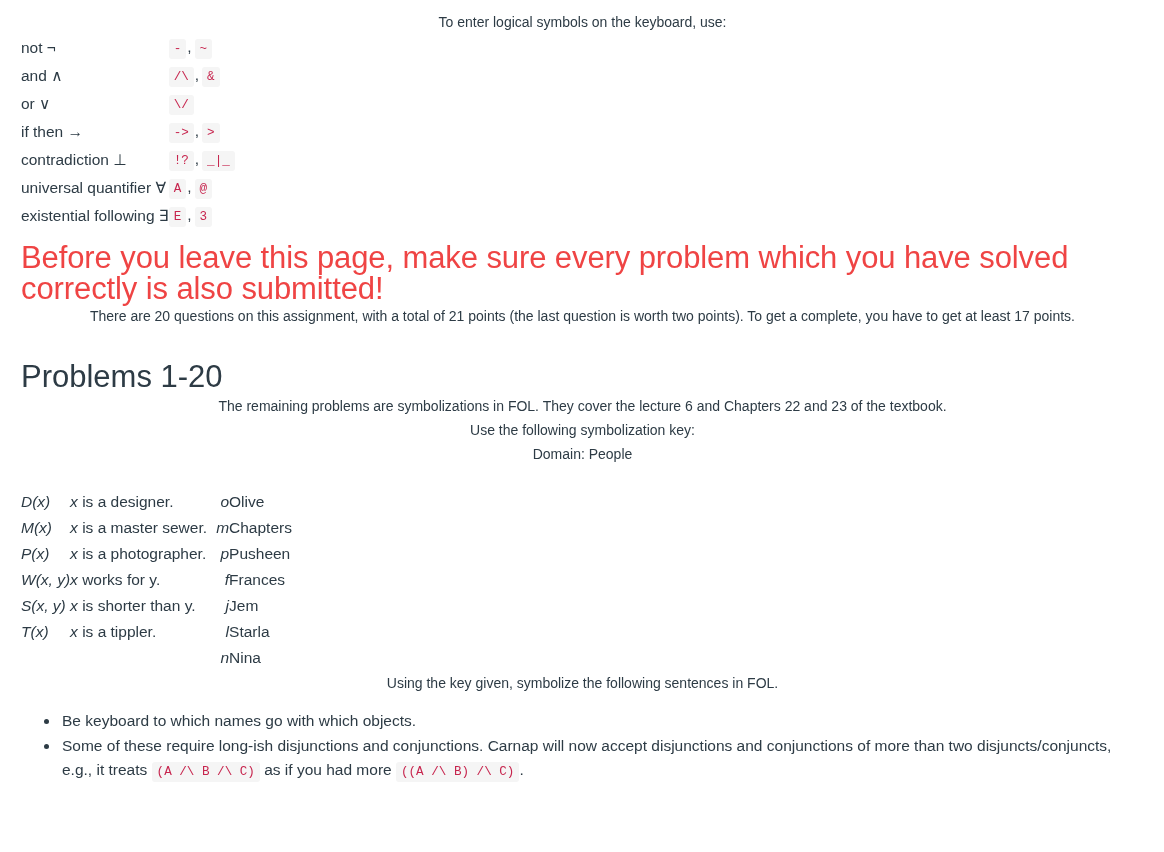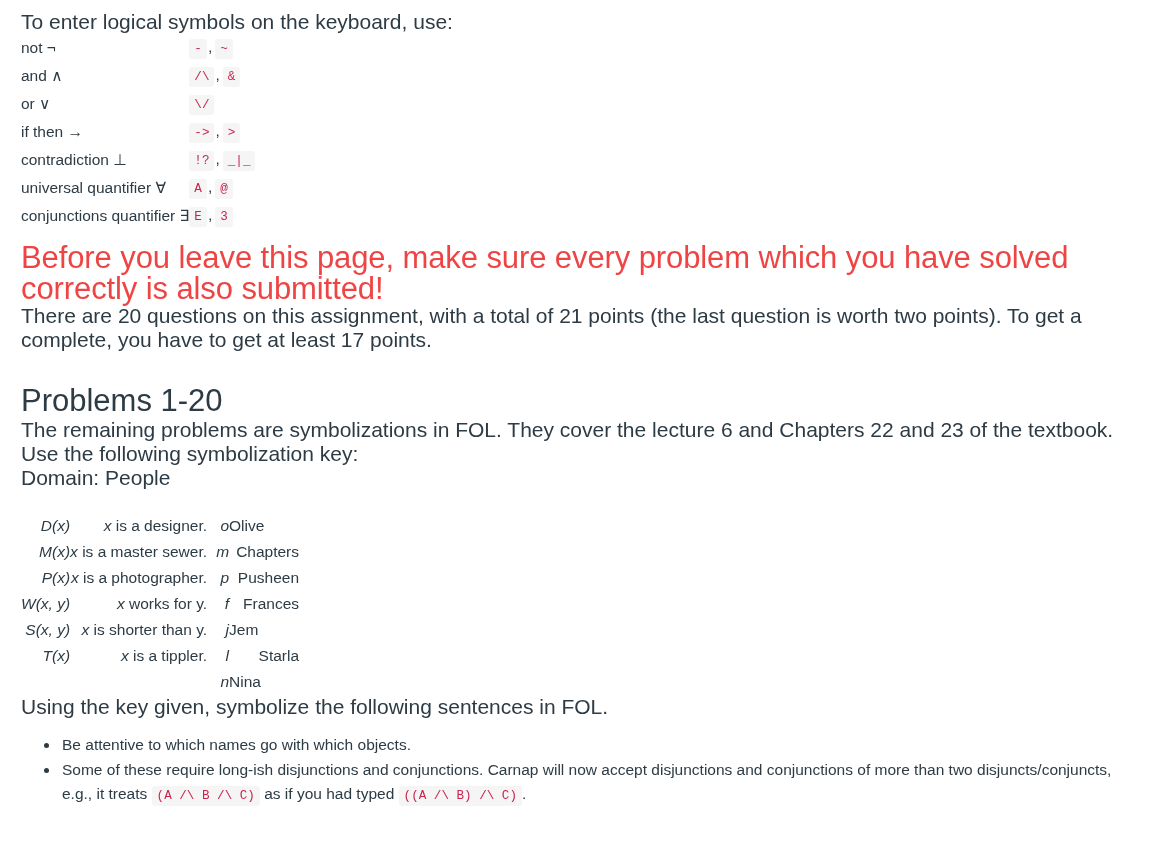--- a/index.html
+++ b/index.html
@@ -15,23 +15,24 @@
     color: #2d3b45;
     -webkit-font-smoothing: antialiased;
   }
   .page {
     padding: 10px 20px 0 21px;
     box-sizing: border-box;
     width: 1164px;
   }
   p.body-text {
     margin: 0 0 0 0;
-    font-size: 21px;
+    font-size: 14px;
     line-height: 24px;
     color: #2d3b45;
+    text-align: center;
   }
   .intro-line {
     margin-bottom: 19px;
   }
 
   
   table.symbol-table {
     border-collapse: collapse;
     margin: 0 0 0 0;
   }
@@ -91,21 +92,20 @@
     border-collapse: collapse;
     margin-top: 23px;
   }
   table.key-table td {
     padding: 0;
     font-size: 15.5px;
     line-height: 26px;
     vertical-align: baseline;
     white-space: nowrap;
     color: #2d3b45;
-    text-align: right;
   }
   td.k-pred {
     font-style: italic;
     padding-right: 8px;
   }
   td.k-gloss {
     padding-right: 8px;
   }
   td.k-const {
     font-style: italic;
@@ -174,21 +174,21 @@
           <code>!?</code><span class="code-sep">,</span><code>_|_</code>
         </td>
       </tr>
       <tr>
         <td class="sym-label">universal quantifier ∀</td>
         <td class="sym-codes">
           <code>A</code><span class="code-sep">,</span><code>@</code>
         </td>
       </tr>
       <tr>
-        <td class="sym-label">conjunctions quantifier ∃</td>
+        <td class="sym-label">existential following ∃</td>
         <td class="sym-codes">
           <code>E</code><span class="code-sep">,</span><code>3</code>
         </td>
       </tr>
     </tbody>
   </table>
 
   <h2 class="alert-heading">Before you leave this page, make sure every problem which you have solved correctly is also submitted!</h2>
 
   <p class="body-text para-gap">There are 20 questions on this assignment, with a total of 21 points (the last question is worth two points). To get a complete, you have to get at least 17 points.</p>
@@ -245,23 +245,23 @@
         <td class="k-const">n</td>
         <td class="k-name centered">Nina</td>
       </tr>
     </tbody>
   </table>
 
   <p class="body-text">Using the key given, symbolize the following sentences in FOL.</p>
 
   <ul class="notes">
     <li>
-      <span>Be attentive to which names go with which objects.</span>
+      <span>Be keyboard to which names go with which objects.</span>
     </li>
     <li>
       <span>Some of these require long-ish disjunctions and conjunctions. Carnap will now accept disjunctions and conjunctions of more than two disjuncts/conjuncts, e.g., it treats</span>
       <code>(A /\ B /\ C)</code>
-      <span>as if you had typed</span>
+      <span>as if you had more</span>
       <code>((A /\ B) /\ C)</code><span>.</span>
     </li>
   </ul>
 
 </div>
 
 </body></html>

